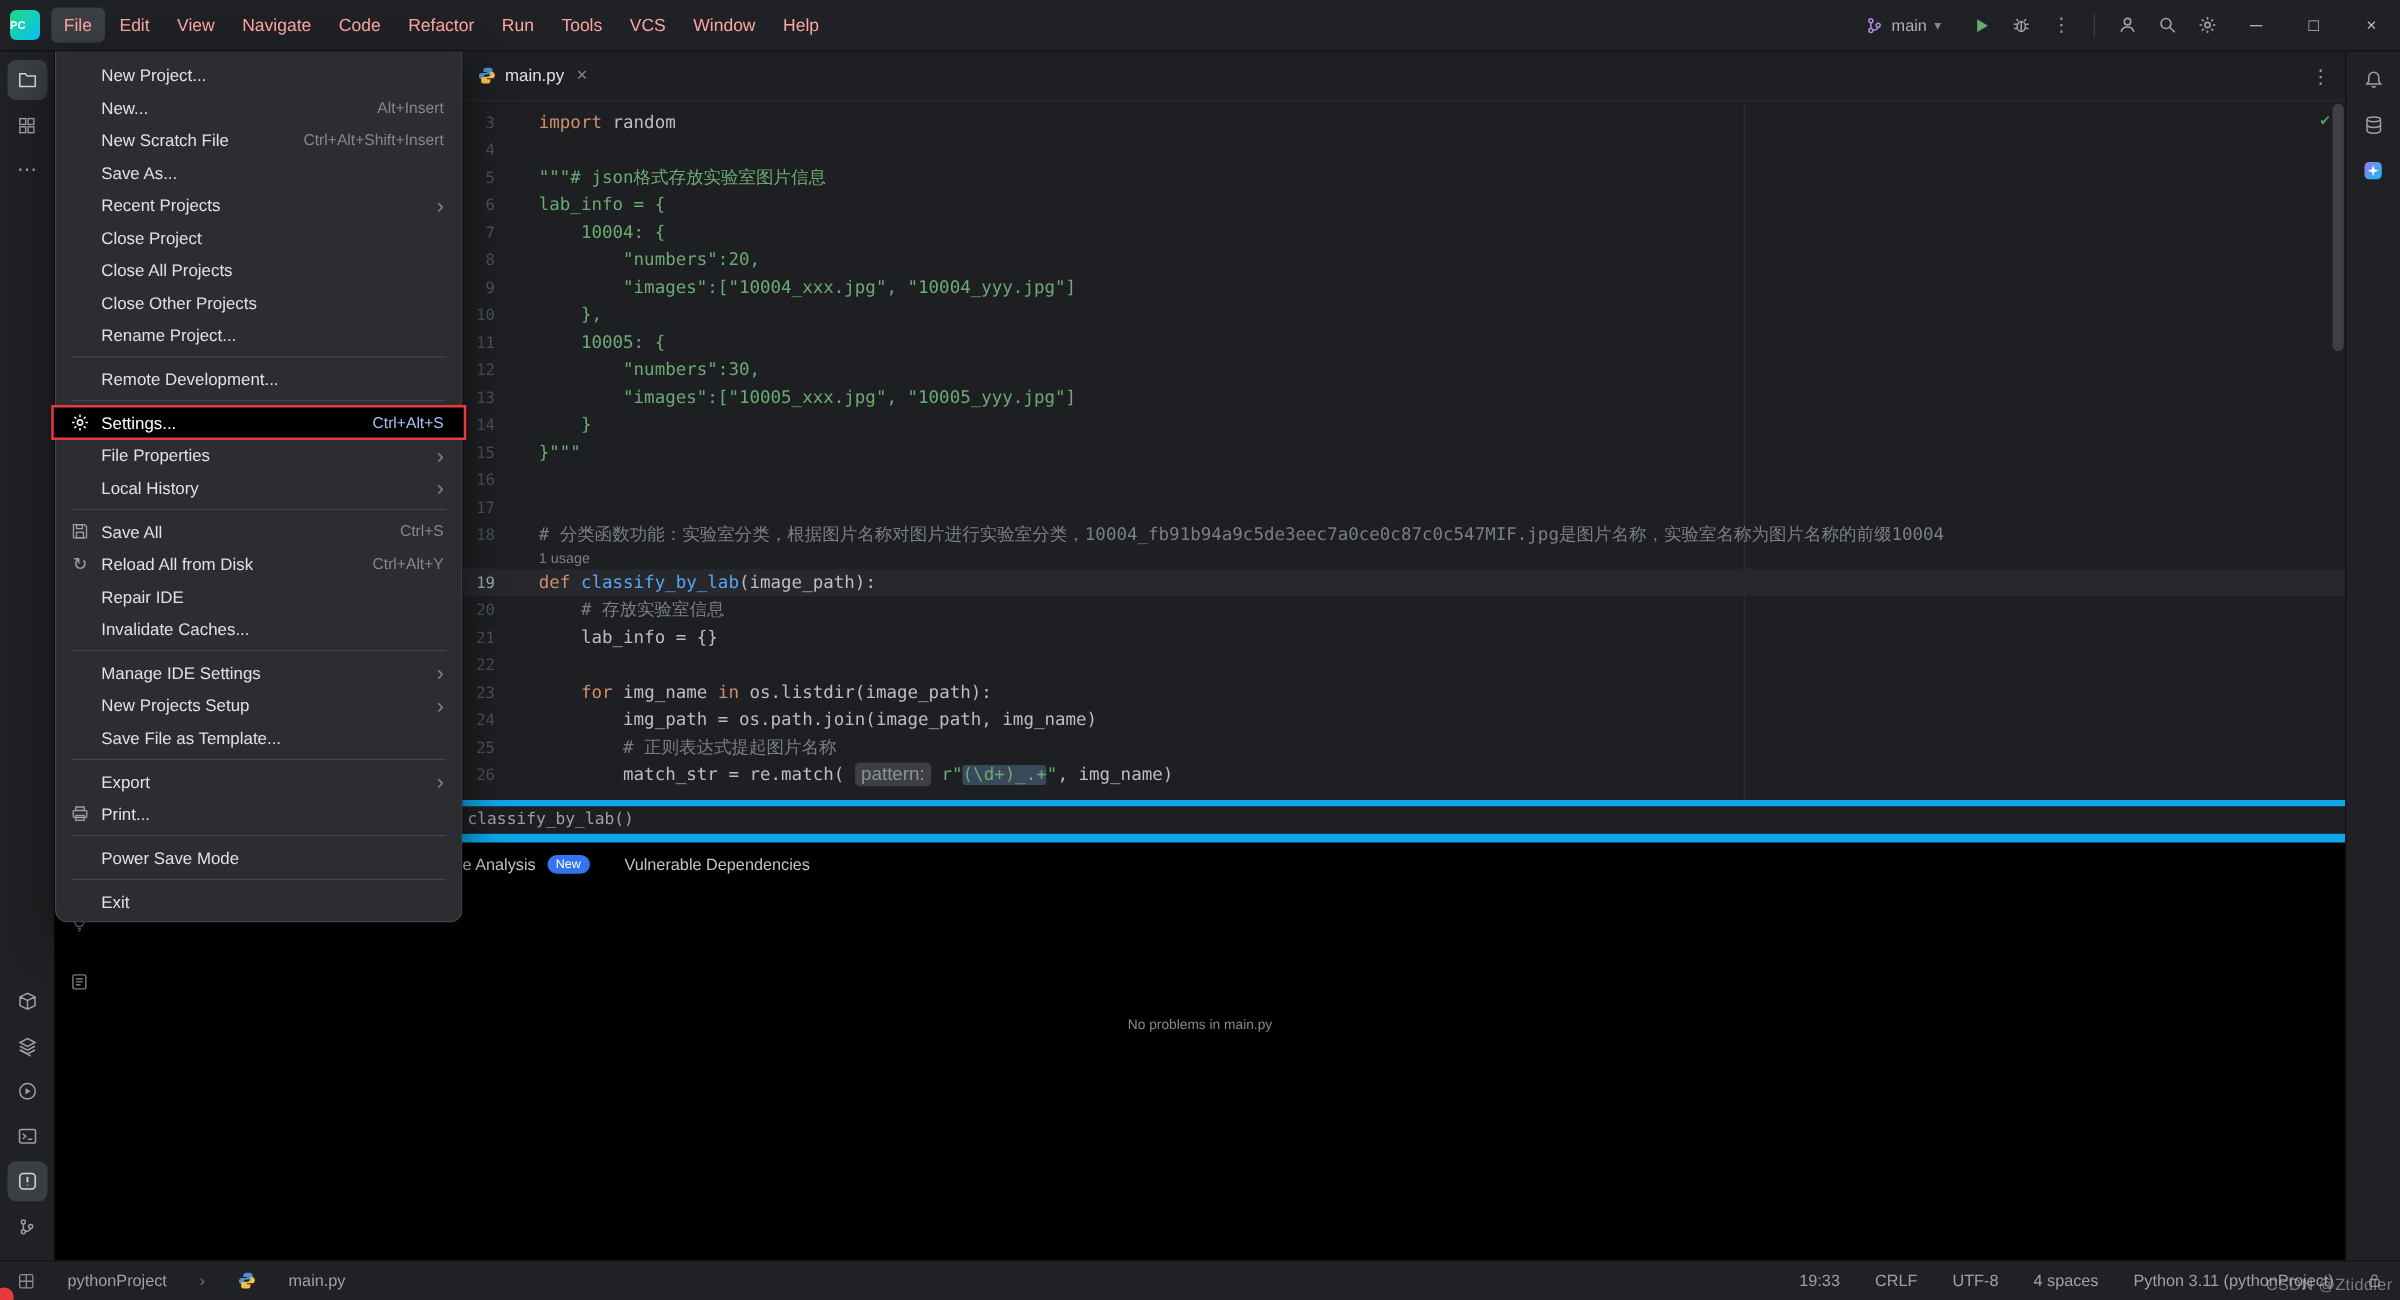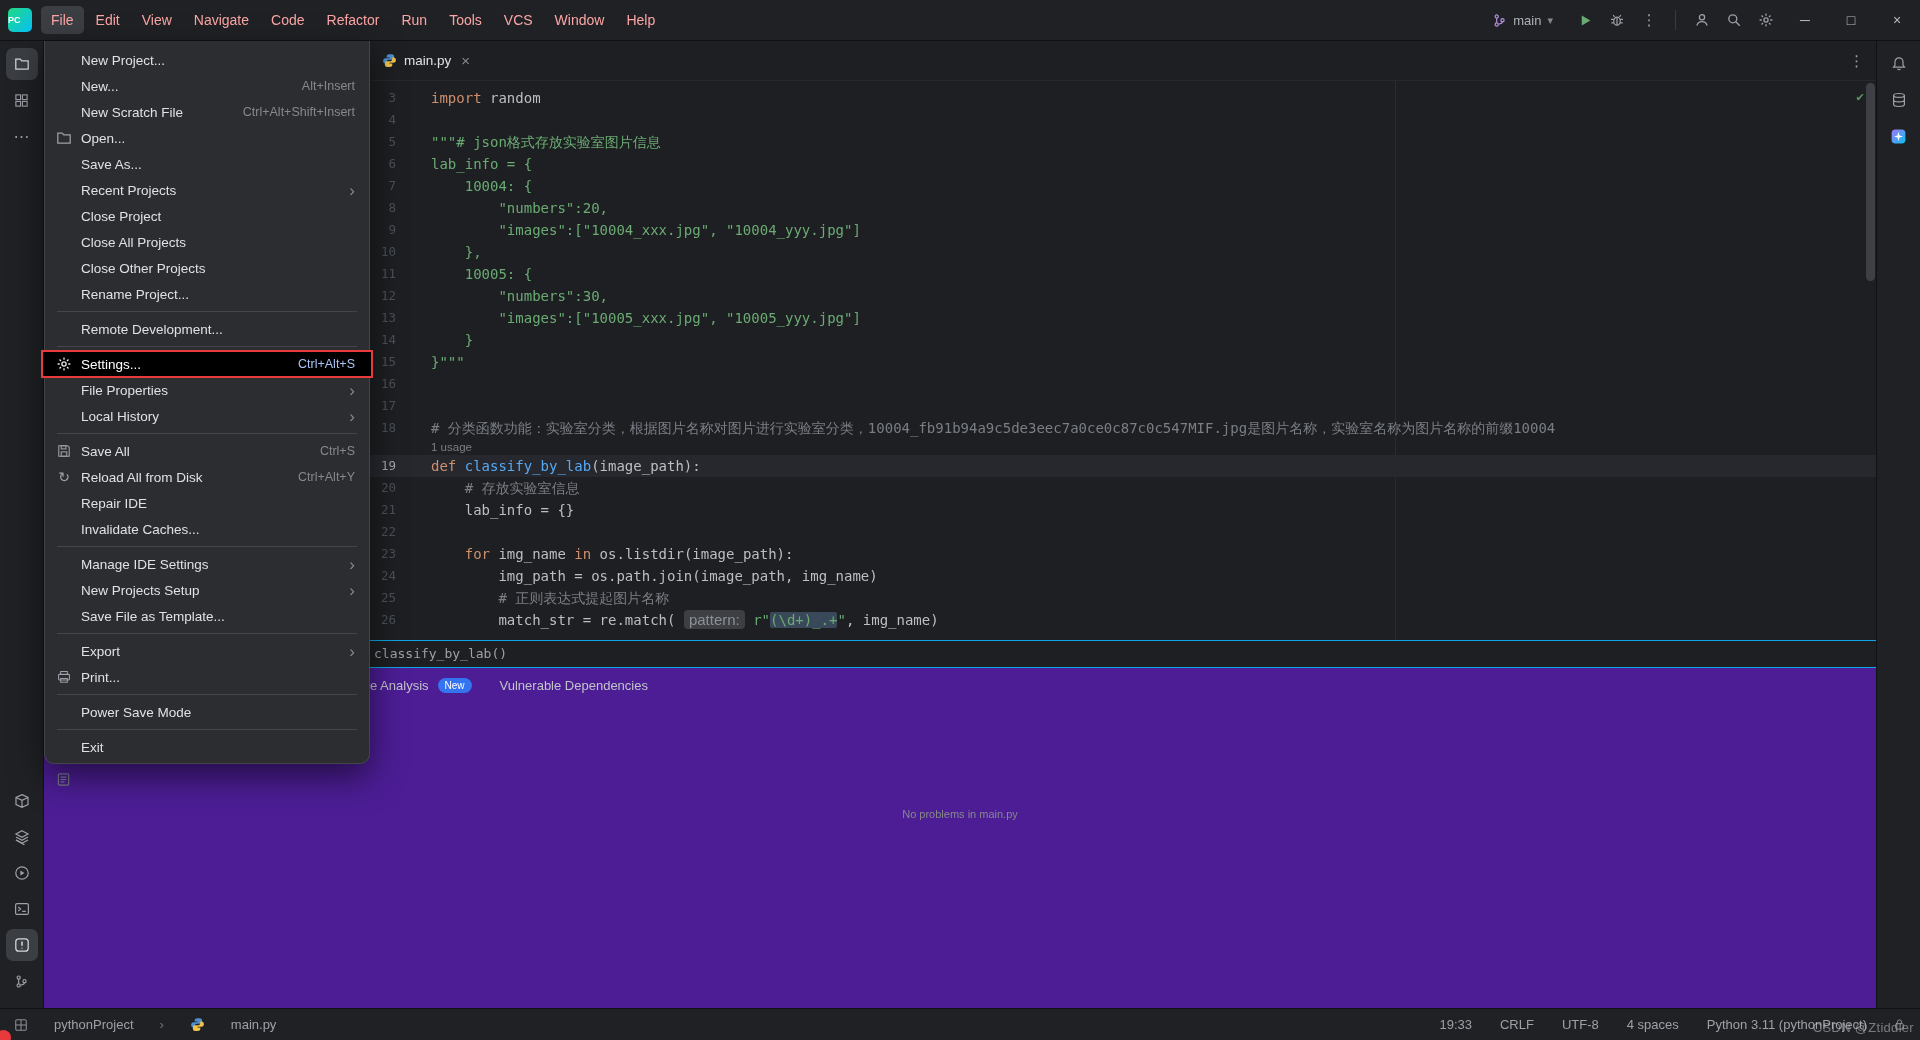--- a/index.html
+++ b/index.html
@@ -44,24 +44,24 @@
   .inlay-t{padding-left:35px;color:#7a7e85;font-size:11.5px;font-family:"Liberation Sans",sans-serif}
   .tk-kw{color:#cf8e6d}
   .tk-str{color:#6aab73}
   .tk-strhl{color:#6aab73;background:rgba(93,124,157,.45);border-radius:2px}
   .tk-com{color:#7a7e85}
   .tk-fn{color:#56a8f5}
   .tk-txt{color:#bcbec4}
   .tk-hint{background:#3d3f43;color:#8c9199;border-radius:4px;padding:1px 5px;font-size:15px;font-family:"Liberation Sans",sans-serif}
   .scroll-thumb{position:absolute;right:1px;top:2px;width:9px;height:198px;background:#45474c;border-radius:5px;opacity:.85}
   .inspect-check{position:absolute;right:12px;top:8px;color:#57965c;font-size:13px}
-  .breadcrumb{height:26px;border-top:1px solid #0ea5e9;display:flex;align-items:center;padding-left:4px;font-family:"DejaVu Sans Mono",monospace;font-size:13px;color:#9da0a8}
+  .breadcrumb{height:26px;border-top:5px solid #0ea5e9;display:flex;align-items:center;padding-left:4px;font-family:"DejaVu Sans Mono",monospace;font-size:13px;color:#9da0a8}
 
   
-  .problems{position:absolute;left:44px;right:44px;top:667px;bottom:32px;background:#4c1d95;border-top:1px solid #0ea5e9;z-index:5}
+  .problems{position:absolute;left:44px;right:44px;top:667px;bottom:32px;background:#000000;border-top:7px solid #0ea5e9;z-index:5}
   .p-tabs{position:absolute;left:326px;top:0;height:34px;display:flex;align-items:center;gap:28px}
   .p-tab{display:flex;align-items:center;gap:9px;font-size:13px;color:#c2c4ca}
   .badge{background:#3574f0;color:#fff;font-size:10px;padding:2px 7px;border-radius:9px;line-height:1.1}
   .p-toolbar{position:absolute;left:8px;top:54px;display:flex;flex-direction:column;gap:24px;color:#7a7e85}
   .p-tool{width:22px;height:22px;display:flex;align-items:center;justify-content:center}
   .p-empty{position:absolute;left:50%;top:140px;transform:translateX(-50%);color:#87888c;font-size:11px}
 
   
   .menu-popup{position:absolute;left:44px;top:41px;width:326px;background:#2b2d30;border:1px solid #43454a;border-top:none;border-radius:0 0 10px 10px;padding:6px 0 3px;z-index:40;box-shadow:0 12px 34px rgba(0,0,0,.55)}
   .m-item{display:flex;align-items:center;height:26px;padding:0 14px 0 10px;font-size:13.5px;color:#dfe1e5;gap:8px}
@@ -398,29 +398,20 @@
         <span class="m-ic"></span>
         <span class="m-label">New...</span>
         <span class="m-right">Alt+Insert</span>
       </div>
       <div class="m-item">
         <span class="m-ic"></span>
         <span class="m-label">New Scratch File</span>
         <span class="m-right">Ctrl+Alt+Shift+Insert</span>
       </div>
       <div class="m-item">
-        <span class="m-ic">
-          <svg width="16" height="16" viewBox="0 0 16 16">
-            <path d="M1.8 3h4.4l1.6 1.8h6.4v8.4H1.8z" fill="none" stroke="currentColor" stroke-width="1.25"></path>
-          </svg>
-        </span>
-        <span class="m-label">Open...</span>
-        <span class="m-right"></span>
-      </div>
-      <div class="m-item">
         <span class="m-ic"></span>
         <span class="m-label">Save As...</span>
         <span class="m-right"></span>
       </div>
       <div class="m-item">
         <span class="m-ic"></span>
         <span class="m-label">Recent Projects</span>
         <span class="m-right sub">›</span>
       </div>
       <div class="m-item">

